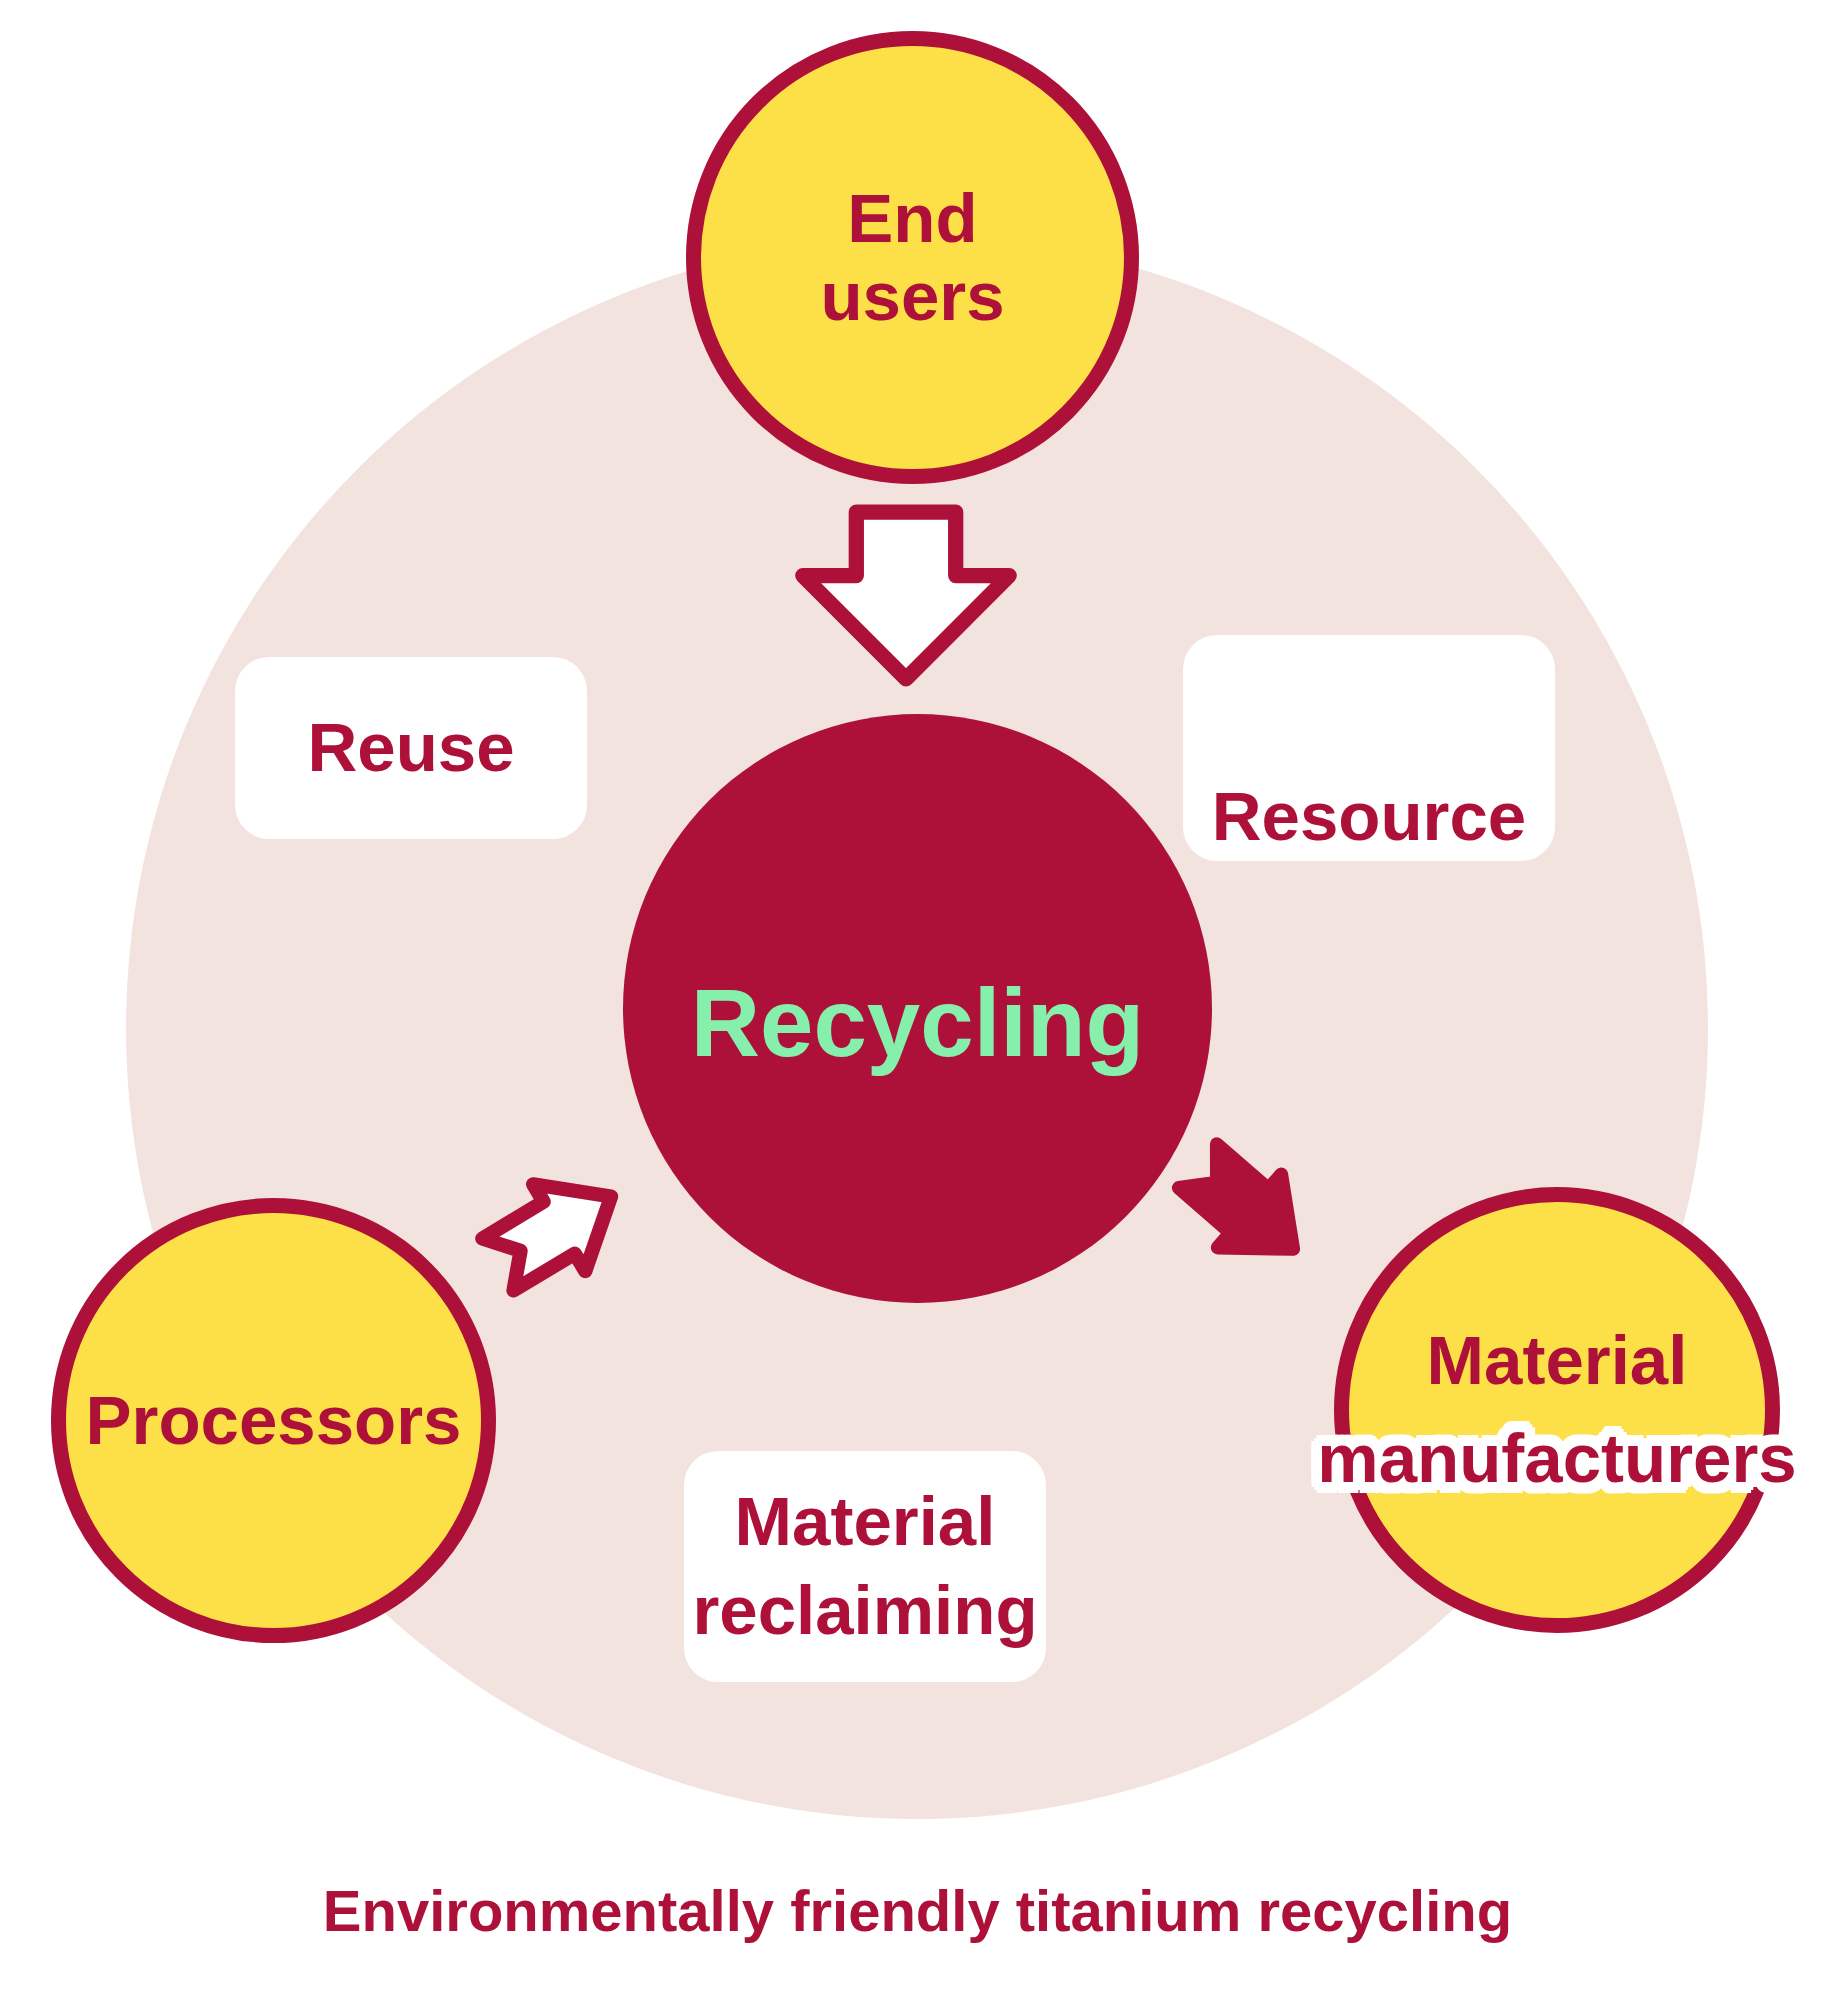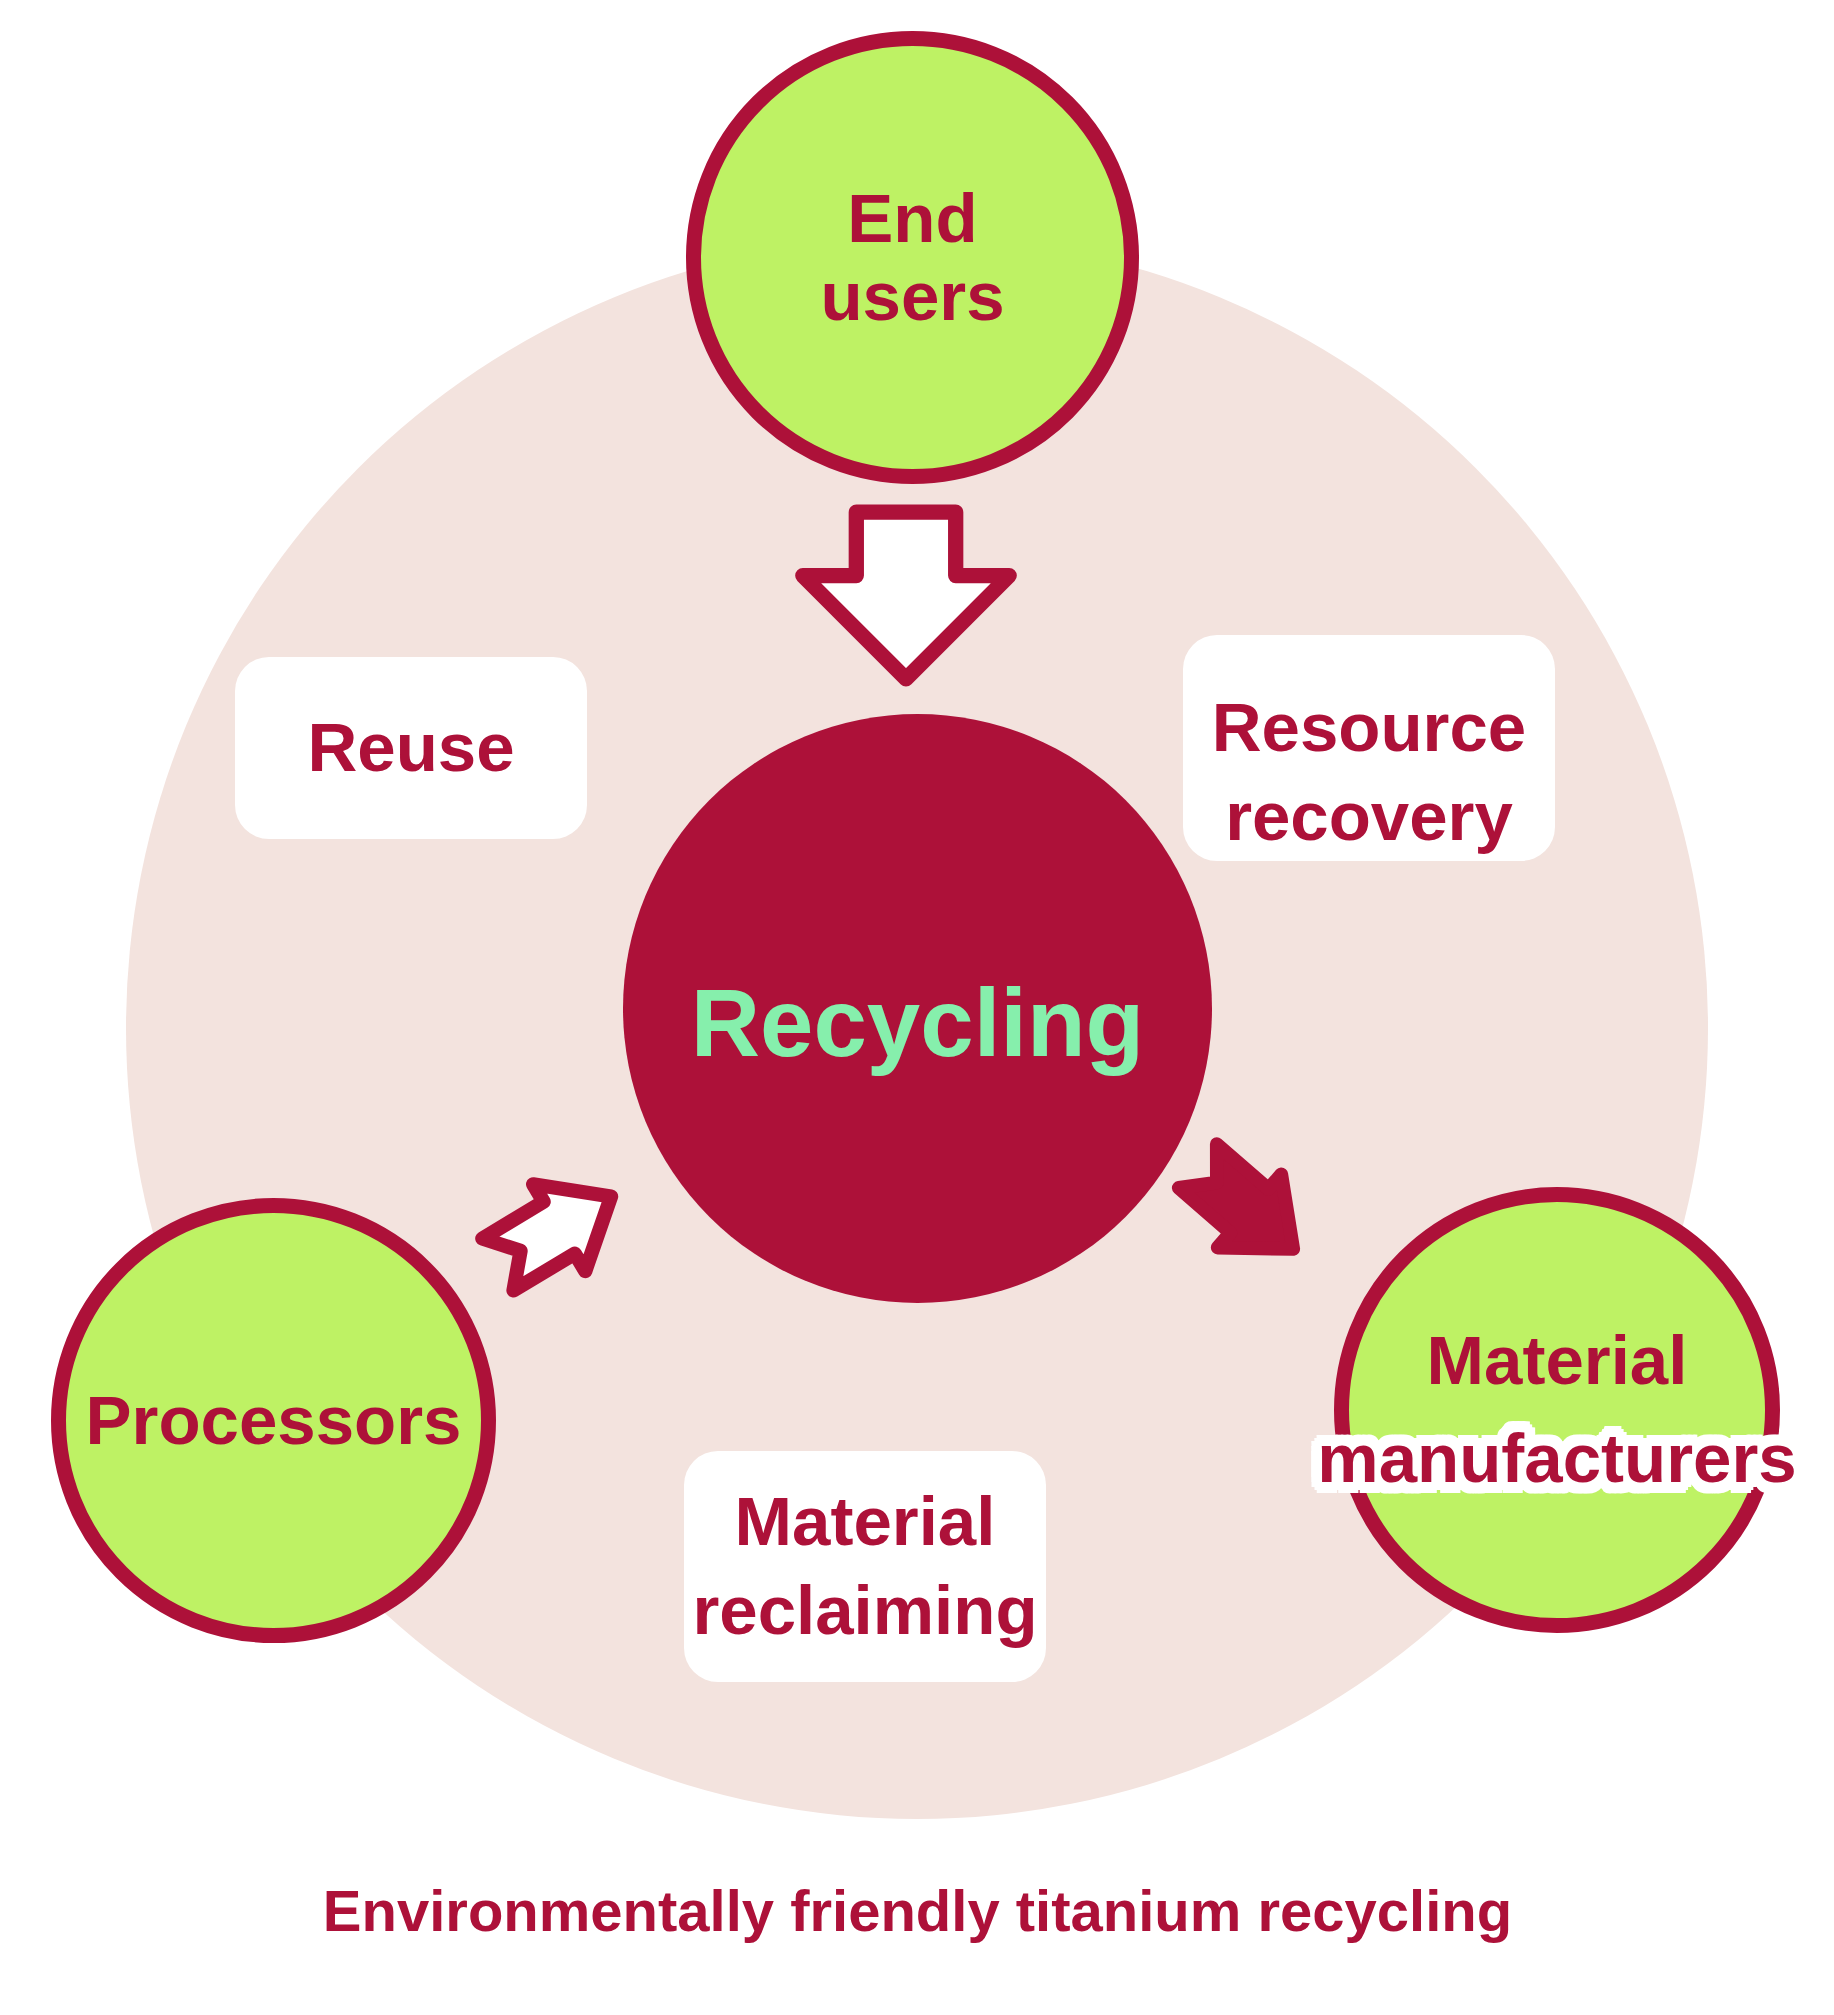--- a/index.html
+++ b/index.html
@@ -17,21 +17,21 @@
   .cycle-bg {
     left: 126px; top: 237px;
     width: 1582px; height: 1582px;
     border-radius: 50%;
     background: #F3E3DE;
   }
 
   
   .node-circle {
     border-radius: 50%;
-    background: #bef264;
+    background: #fde047;
     border: 15.3px solid #AD1139;
     box-sizing: border-box;
     display: flex;
     flex-direction: column;
     align-items: center;
     justify-content: center;
     text-align: center;
     color: #AD1139;
     font-weight: 700;
     font-size: 69px;
@@ -118,21 +118,20 @@
   <svg class="abs arrow-svg" style="left:795px; top:503px;" width="222" height="185" viewBox="0 0 290 242">
     <path d="M 80,12 L 210,12 L 210,95 L 280,95 L 145,230 L 10,95 L 80,95 Z" fill="#ffffff" stroke="#AD1139" stroke-width="20" stroke-linejoin="round"></path>
   </svg>
 
   <div class="abs stage-box stage-reuse">
     <div class="line">Reuse</div>
   </div>
 
   <div class="abs stage-box stage-recovery">
     <div class="line">Resource</div>
-    <div class="line">recovery</div>
   </div>
 
   <div class="abs center-circle">
     <div class="line">Recycling</div>
   </div>
 
   <svg class="abs arrow-svg" style="left:459px; top:1135px;" width="191" height="191" viewBox="0 0 250 250">
     <g transform="translate(125,125) rotate(-31) scale(0.72)">
       <path d="M -120,-55 L 10,-55 L 10,-92 L 120,0 L 10,92 L 10,55 L -120,55 L -72,0 Z" fill="#ffffff" stroke="#AD1139" stroke-width="26" stroke-linejoin="round"></path>
     </g>

